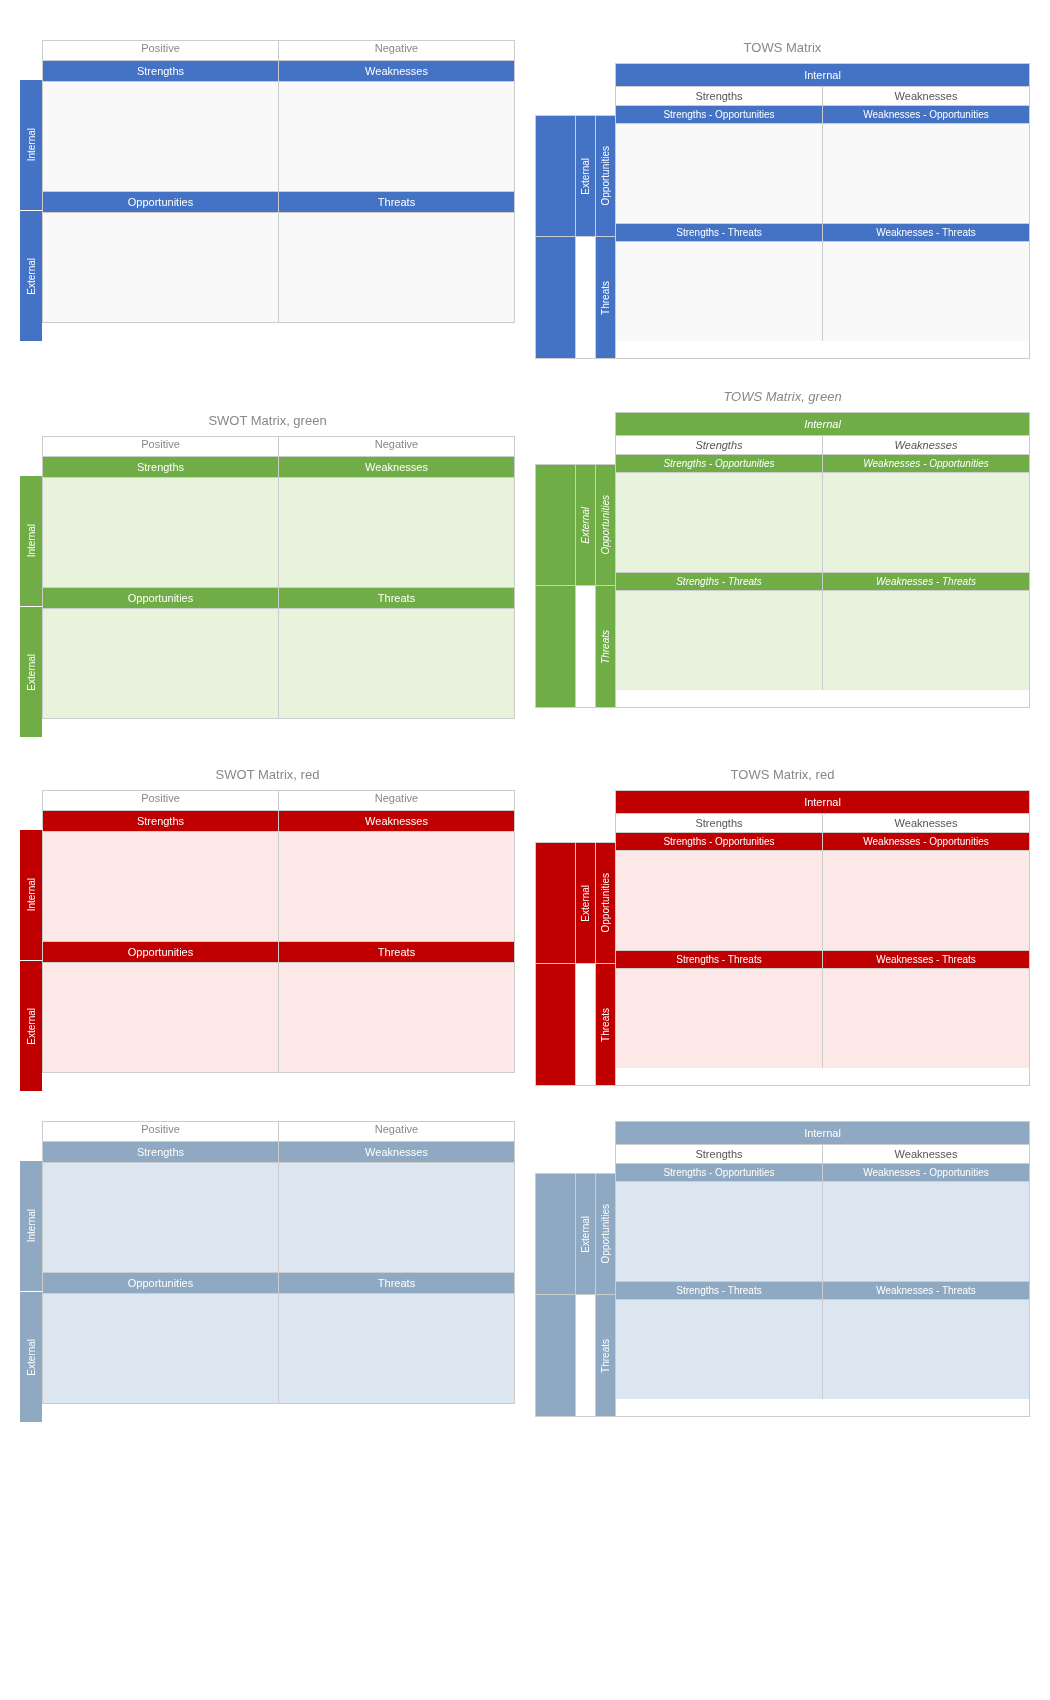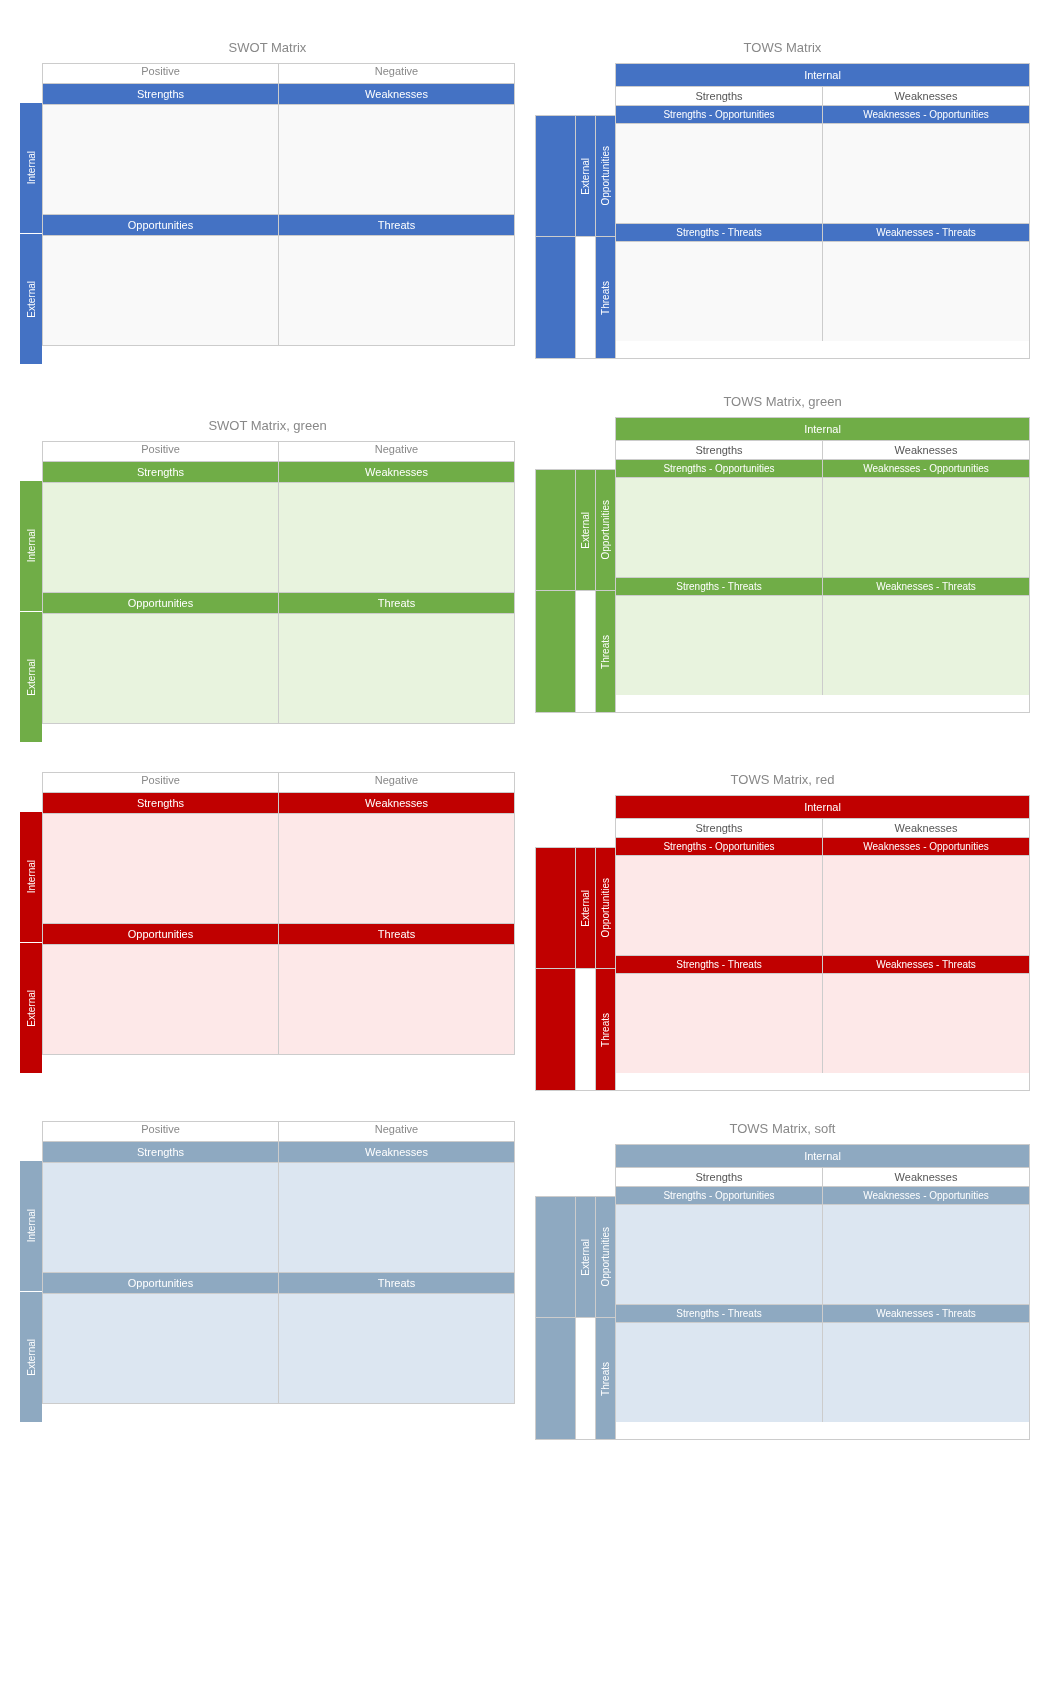--- a/index.html
+++ b/index.html
@@ -17,21 +17,20 @@
     }
   </style>
 </head>
 <body>
 
 <h1></h1>
 
 <div id="matrices-container">
     <div style="display: flex; flex-direction: row; margin-bottom: 30px; gap: 20px;">
       <div style="flex: 1 1 0%;">
-    <div style="text-align:center; color:#888; font-size:13px; margin-bottom:8px;">SWOT Matrix</div>
     <div style="display:flex; flex-direction:row;">
 
       <div style="display:flex; flex-direction:column; width:22px;">
 
         <div style="height:40px;"></div>
 
         <div style="background:#4472C4; flex:1; min-height:130px; display:flex; align-items:center; justify-content:center;">
           <span style="writing-mode:vertical-rl; transform:rotate(180deg); font-size:10px; color:#fff;">Internal</span>
         </div>
 
@@ -183,21 +182,21 @@
           </div>
 
           <div style="display:flex; height:110px; border-top:1px solid #ccc;">
             <div style="flex:1; background:#e8f3de; border-right:1px solid #ccc;"></div>
             <div style="flex:1; background:#e8f3de;"></div>
           </div>
         </div>
       </div>
     </div>
   </div>
-      <div style="flex: 1 1 0%;">
+      <div style="flex: 1 1 0%; font-style: italic;">
     <div style="text-align:center; color:#888; font-size:13px; margin-bottom:8px;">TOWS Matrix, green</div>
     <div style="display:flex; flex-direction:row;">
 
       <div style="display:flex; flex-direction:column; width:40px;">
 
         <div style="height:52px;"></div>
 
         <div style="display:flex; flex-direction:column; flex:1;">
           <div style="height:22px; background:#70AD47; border:1px solid #ccc; border-right:none; border-bottom:none; display:flex; align-items:center; justify-content:center;">
           </div>
@@ -253,20 +252,21 @@
         <div style="display:flex; height:100px; border-top:1px solid #ccc;">
           <div style="flex:1; background:#e8f3de; border-right:1px solid #ccc;"></div>
           <div style="flex:1; background:#e8f3de;"></div>
         </div>
       </div>
     </div>
   </div>
     </div>
     <div style="display: flex; flex-direction: row; margin-bottom: 30px; gap: 20px;">
       <div style="flex: 1 1 0%;">
+    <div style="text-align:center; color:#888; font-size:13px; margin-bottom:8px;">SWOT Matrix, red</div>
     <div style="display:flex; flex-direction:row;">
 
       <div style="display:flex; flex-direction:column; width:22px;">
 
         <div style="height:40px;"></div>
 
         <div style="background:#C00000; flex:1; min-height:130px; display:flex; align-items:center; justify-content:center;">
           <span style="writing-mode:vertical-rl; transform:rotate(180deg); font-size:10px; color:#fff;">Internal</span>
         </div>
 
@@ -418,21 +418,20 @@
 
           <div style="display:flex; height:110px; border-top:1px solid #ccc;">
             <div style="flex:1; background:#dce6f1; border-right:1px solid #ccc;"></div>
             <div style="flex:1; background:#dce6f1;"></div>
           </div>
         </div>
       </div>
     </div>
   </div>
       <div style="flex: 1 1 0%;">
-    <div style="text-align:center; color:#888; font-size:13px; margin-bottom:8px;">TOWS Matrix, soft</div>
     <div style="display:flex; flex-direction:row;">
 
       <div style="display:flex; flex-direction:column; width:40px;">
 
         <div style="height:52px;"></div>
 
         <div style="display:flex; flex-direction:column; flex:1;">
           <div style="height:22px; background:#8EA9C1; border:1px solid #ccc; border-right:none; border-bottom:none; display:flex; align-items:center; justify-content:center;">
           </div>
           <div style="flex:1; background:#8EA9C1; border:1px solid #ccc; border-right:none; border-top:none; min-height:100px; display:flex; align-items:center; justify-content:center;">

